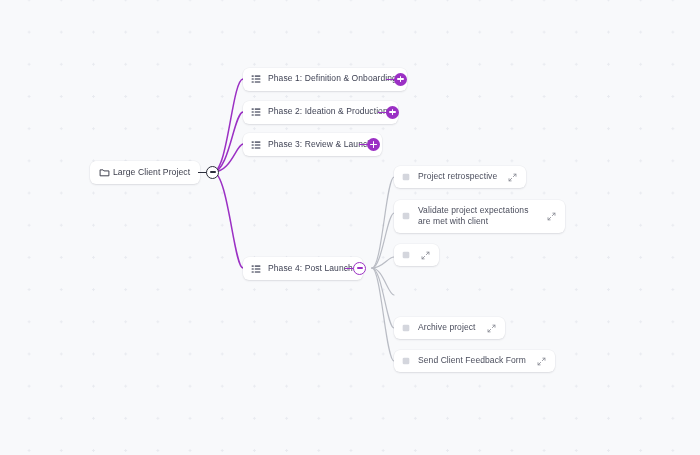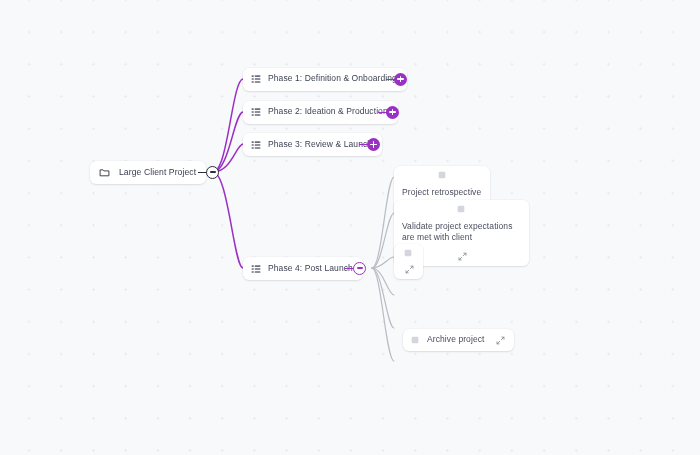--- a/index.html
+++ b/index.html
@@ -45,37 +45,36 @@
     background: #ffffff;
     border-radius: 6px;
     box-shadow: 0 1px 2px rgba(17, 24, 39, 0.10),
                 0 0 0 0.5px rgba(17, 24, 39, 0.045);
     white-space: nowrap;
     cursor: pointer;
   }
 
   .node-root {
     padding: 5px 10px 5px 9px;
-    gap: 9px;
+    gap: 3px;
     height: 23px;
   }
   .node-phase {
     padding: 5px 10px 5px 8px;
     gap: 7px;
     height: 23px;
   }
   .node-task {
     padding: 5px 9px 5px 8px;
     gap: 8px;
     min-height: 22px;
   }
   .node-task.two-line {
     padding-top: 5px;
     padding-bottom: 5px;
-    flex-direction: column;
   }
 
   .node-label {
     font-size: 8.5px;
     color: #3f4254;
     letter-spacing: 0.01em;
     line-height: 1.35;
   }
   .node-root .node-label { color: #3a3c4a; font-size: 8.6px; }
   .node-task .node-label { color: #4a4d5c; }
@@ -243,21 +242,21 @@
         <rect x="6" y="11.4" width="9" height="2.6" rx="0.5"></rect>
       </svg>
     </span>
     <span class="node-label">Phase 4: Post Launch</span>
   </div>
   <div class="toggle-stem" style="left:345px; top:267.5px; width:10px; background:#9b30c4;"></div>
   <div class="toggle minus-open" style="left:353px; top:261.5px;">
     <span class="bar h"></span>
   </div>
 
-  <div class="node node-task" style="left:394px; top:166px;flex-direction:column;">
+  <div class="node node-task" style="left:394px; top:166px;">
     <span class="icon check-icon">
       <svg viewBox="0 0 12 12" width="8" height="8">
         <rect x="1" y="1" width="10" height="10" rx="2" fill="#d4d6dd"></rect>
       </svg>
     </span>
     <span class="node-label">Project retrospective</span>
     <span class="icon expand-icon">
       <svg viewBox="0 0 16 16" width="9" height="9" fill="none" stroke="#60636f" stroke-width="1.5" stroke-linecap="round" stroke-linejoin="round">
         <path d="M9.5 6.5 L14 2"></path>
           <path d="M10.4 2h3.8v3.8"></path>
@@ -294,31 +293,47 @@
       <svg viewBox="0 0 16 16" width="9" height="9" fill="none" stroke="#60636f" stroke-width="1.5" stroke-linecap="round" stroke-linejoin="round">
         <path d="M9.5 6.5 L14 2"></path>
           <path d="M10.4 2h3.8v3.8"></path>
         <path d="M6.5 9.5 L2 14"></path>
           <path d="M5.6 14H1.8v-3.8"></path>
       </svg>
     </span>
   </div>
 
 
-  <div class="node node-task" style="left:403px; top:317px;margin-top:12px;">
+  <div class="node node-task" style="left:394px; top:317px;">
     <span class="icon check-icon">
       <svg viewBox="0 0 12 12" width="8" height="8">
         <rect x="1" y="1" width="10" height="10" rx="2" fill="#d4d6dd"></rect>
       </svg>
     </span>
     <span class="node-label">Archive project</span>
     <span class="icon expand-icon">
       <svg viewBox="0 0 16 16" width="9" height="9" fill="none" stroke="#60636f" stroke-width="1.5" stroke-linecap="round" stroke-linejoin="round">
         <path d="M9.5 6.5 L14 2"></path>
           <path d="M10.4 2h3.8v3.8"></path>
         <path d="M6.5 9.5 L2 14"></path>
           <path d="M5.6 14H1.8v-3.8"></path>
       </svg>
     </span>
   </div>
 
+  <div class="node node-task" style="left:394px; top:350px;">
+    <span class="icon check-icon">
+      <svg viewBox="0 0 12 12" width="8" height="8">
+        <rect x="1" y="1" width="10" height="10" rx="2" fill="#d4d6dd"></rect>
+      </svg>
+    </span>
+    <span class="node-label">Send Client Feedback Form</span>
+    <span class="icon expand-icon">
+      <svg viewBox="0 0 16 16" width="9" height="9" fill="none" stroke="#60636f" stroke-width="1.5" stroke-linecap="round" stroke-linejoin="round">
+        <path d="M9.5 6.5 L14 2"></path>
+          <path d="M10.4 2h3.8v3.8"></path>
+        <path d="M6.5 9.5 L2 14"></path>
+          <path d="M5.6 14H1.8v-3.8"></path>
+      </svg>
+    </span>
+  </div>
 
 </div>
 
 </body></html>

